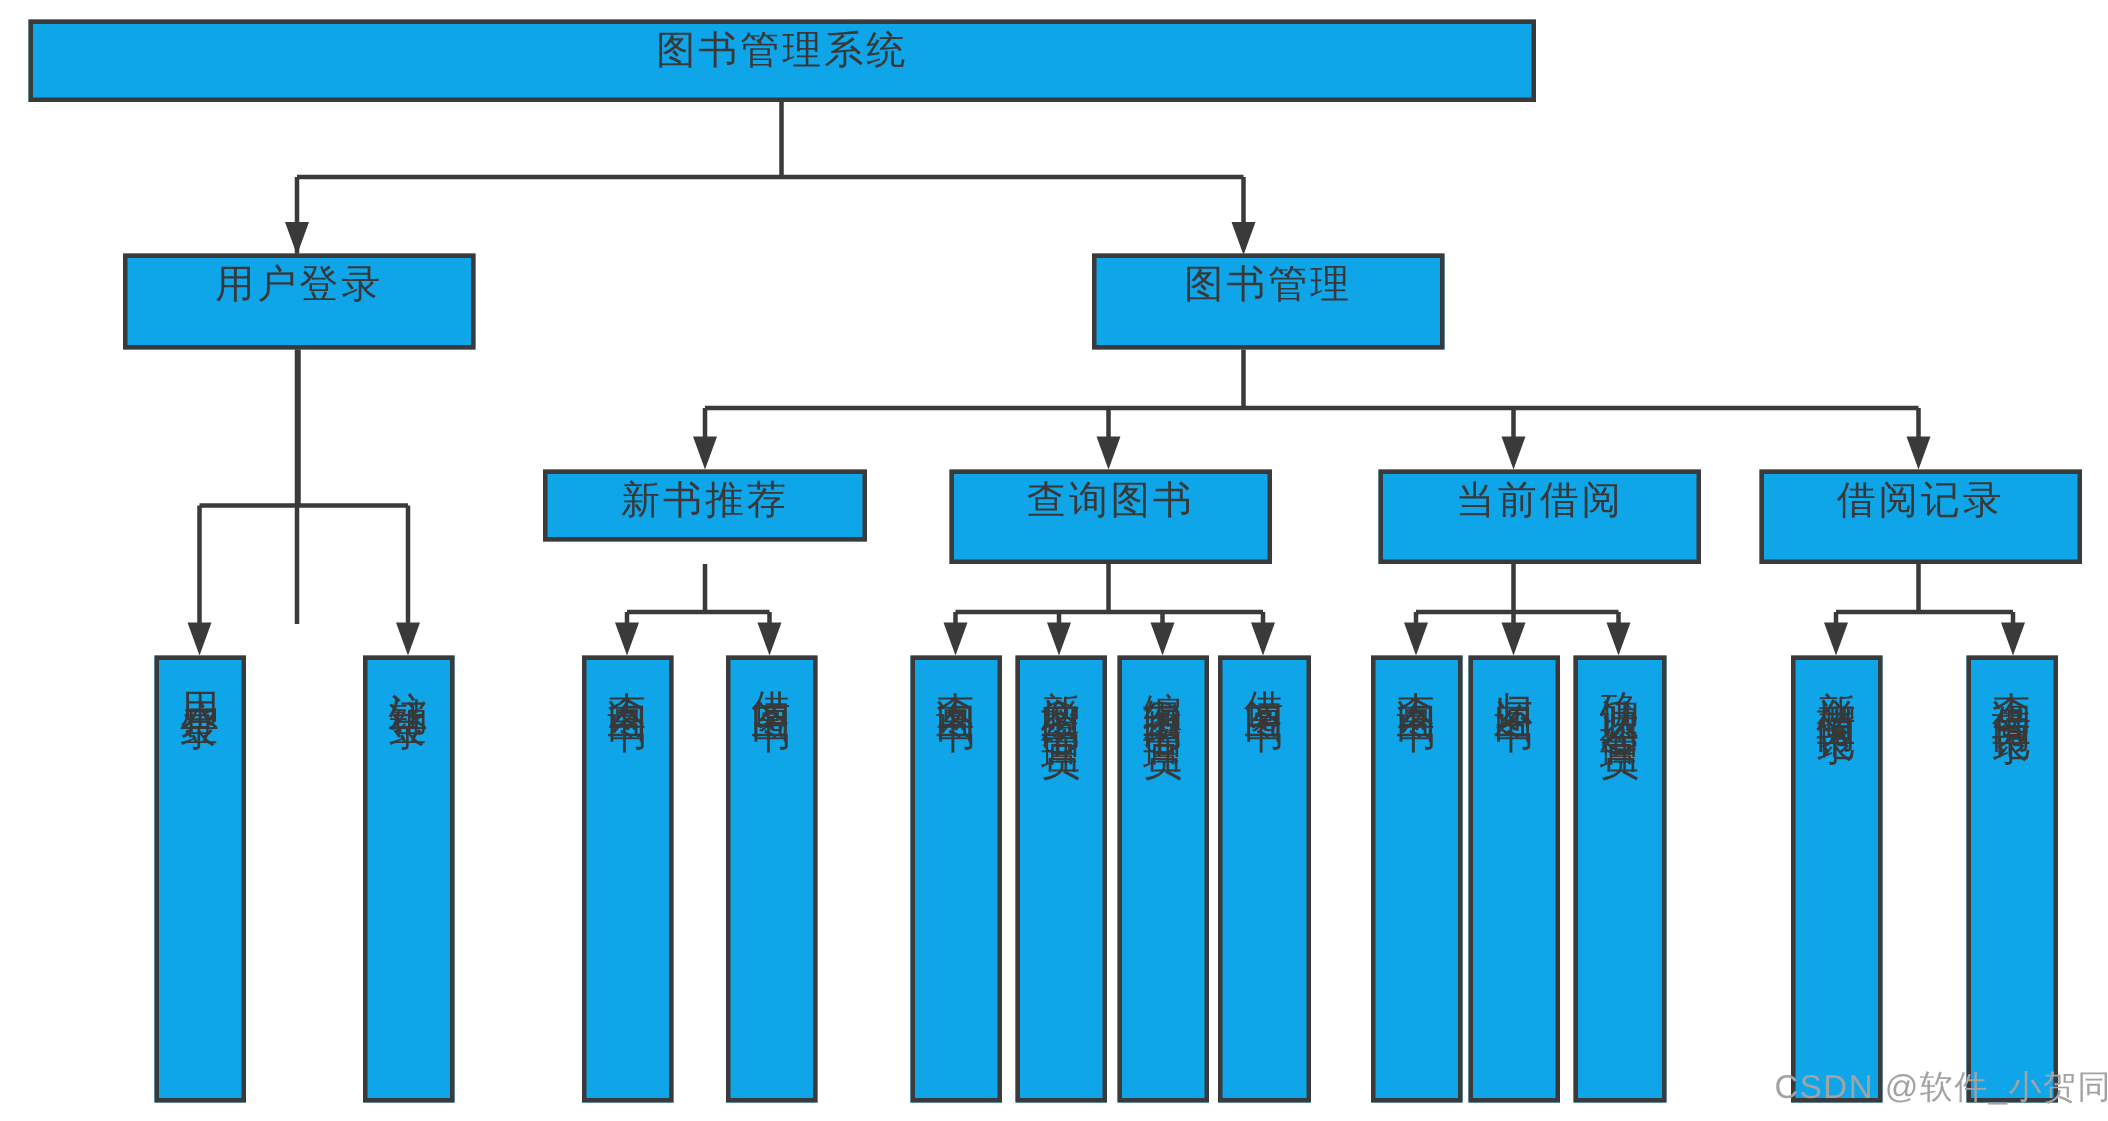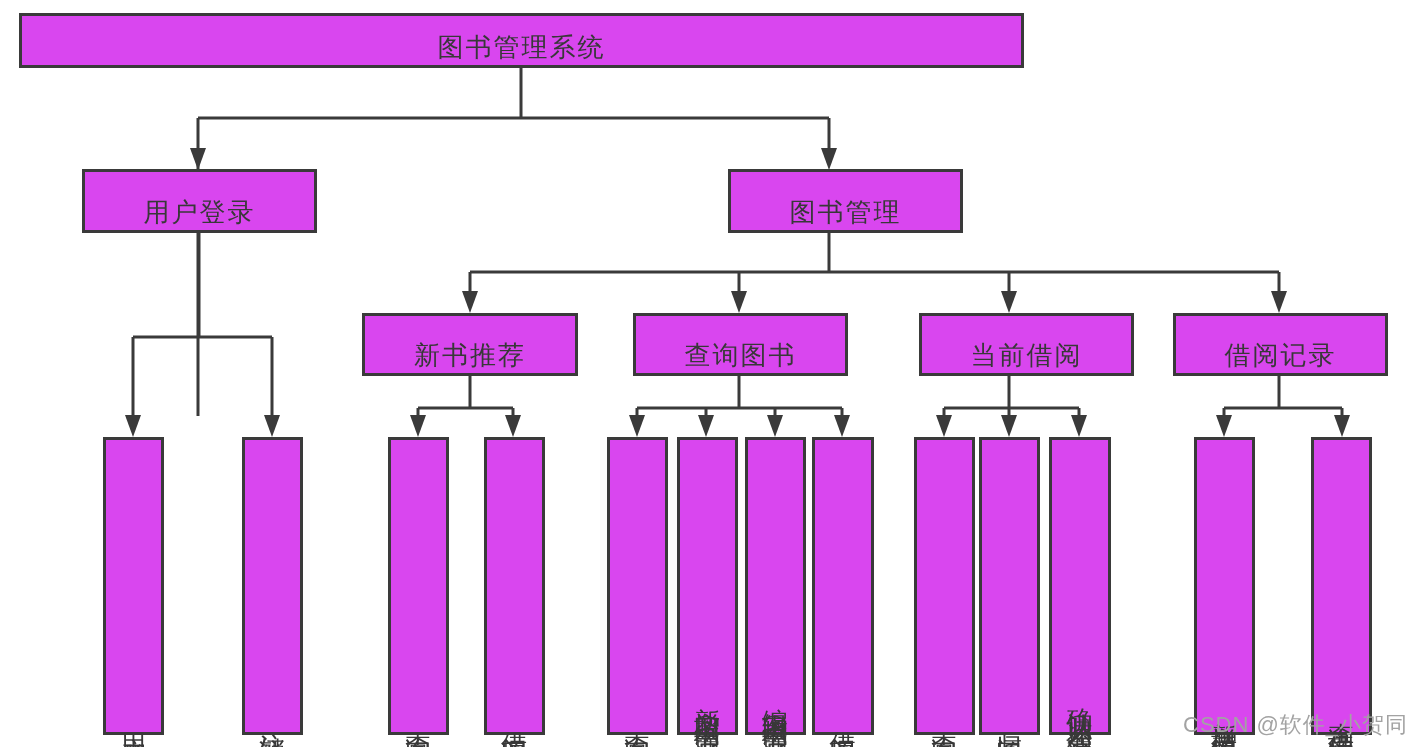--- a/index.html
+++ b/index.html
@@ -6,24 +6,24 @@
   .canvas {
     position:relative;
     width:1405px; height:747px;
     background:#ffffff;
     font-family:"Liberation Sans", sans-serif;
     overflow:hidden;
   }
   .wires { position:absolute; left:0; top:0; z-index:0; }
   .node {
     position:absolute;
-    background:#d946ef;
+    background:#0ea5e9;
     border:3px solid #3a3a3a;
     box-sizing:border-box;
-    display:flex; align-items:flex-end; justify-content:center;
+    display:flex; align-items:flex-start; justify-content:center;
     color:#383838;
     z-index:1;
   }
   .hbox span {
     font-size:26px;
     letter-spacing:2px;
     white-space:nowrap;
   }
   .vbox span {
     writing-mode:vertical-rl;
@@ -83,21 +83,21 @@
     <span>图书管理系统</span>
   </div>
 
   <div class="node hbox" style="left:82px; top:169px; width:235px; height:64px;">
     <span>用户登录</span>
   </div>
   <div class="node hbox" style="left:728px; top:169px; width:235px; height:64px;">
     <span>图书管理</span>
   </div>
 
-  <div class="node hbox" style="left:362px; top:313px; width:216px; height:63px;">
+  <div class="node hbox" style="left:362px; top:313px; width:216px; height:48px;">
     <span>新书推荐</span>
   </div>
   <div class="node hbox" style="left:633px; top:313px; width:215px; height:63px;">
     <span>查询图书</span>
   </div>
   <div class="node hbox" style="left:903px; top:313px; width:215px; height:63px;margin-left:16px;">
     <span>当前借阅</span>
   </div>
   <div class="node hbox" style="left:1173px; top:313px; width:215px; height:63px;">
     <span>借阅记录</span>

